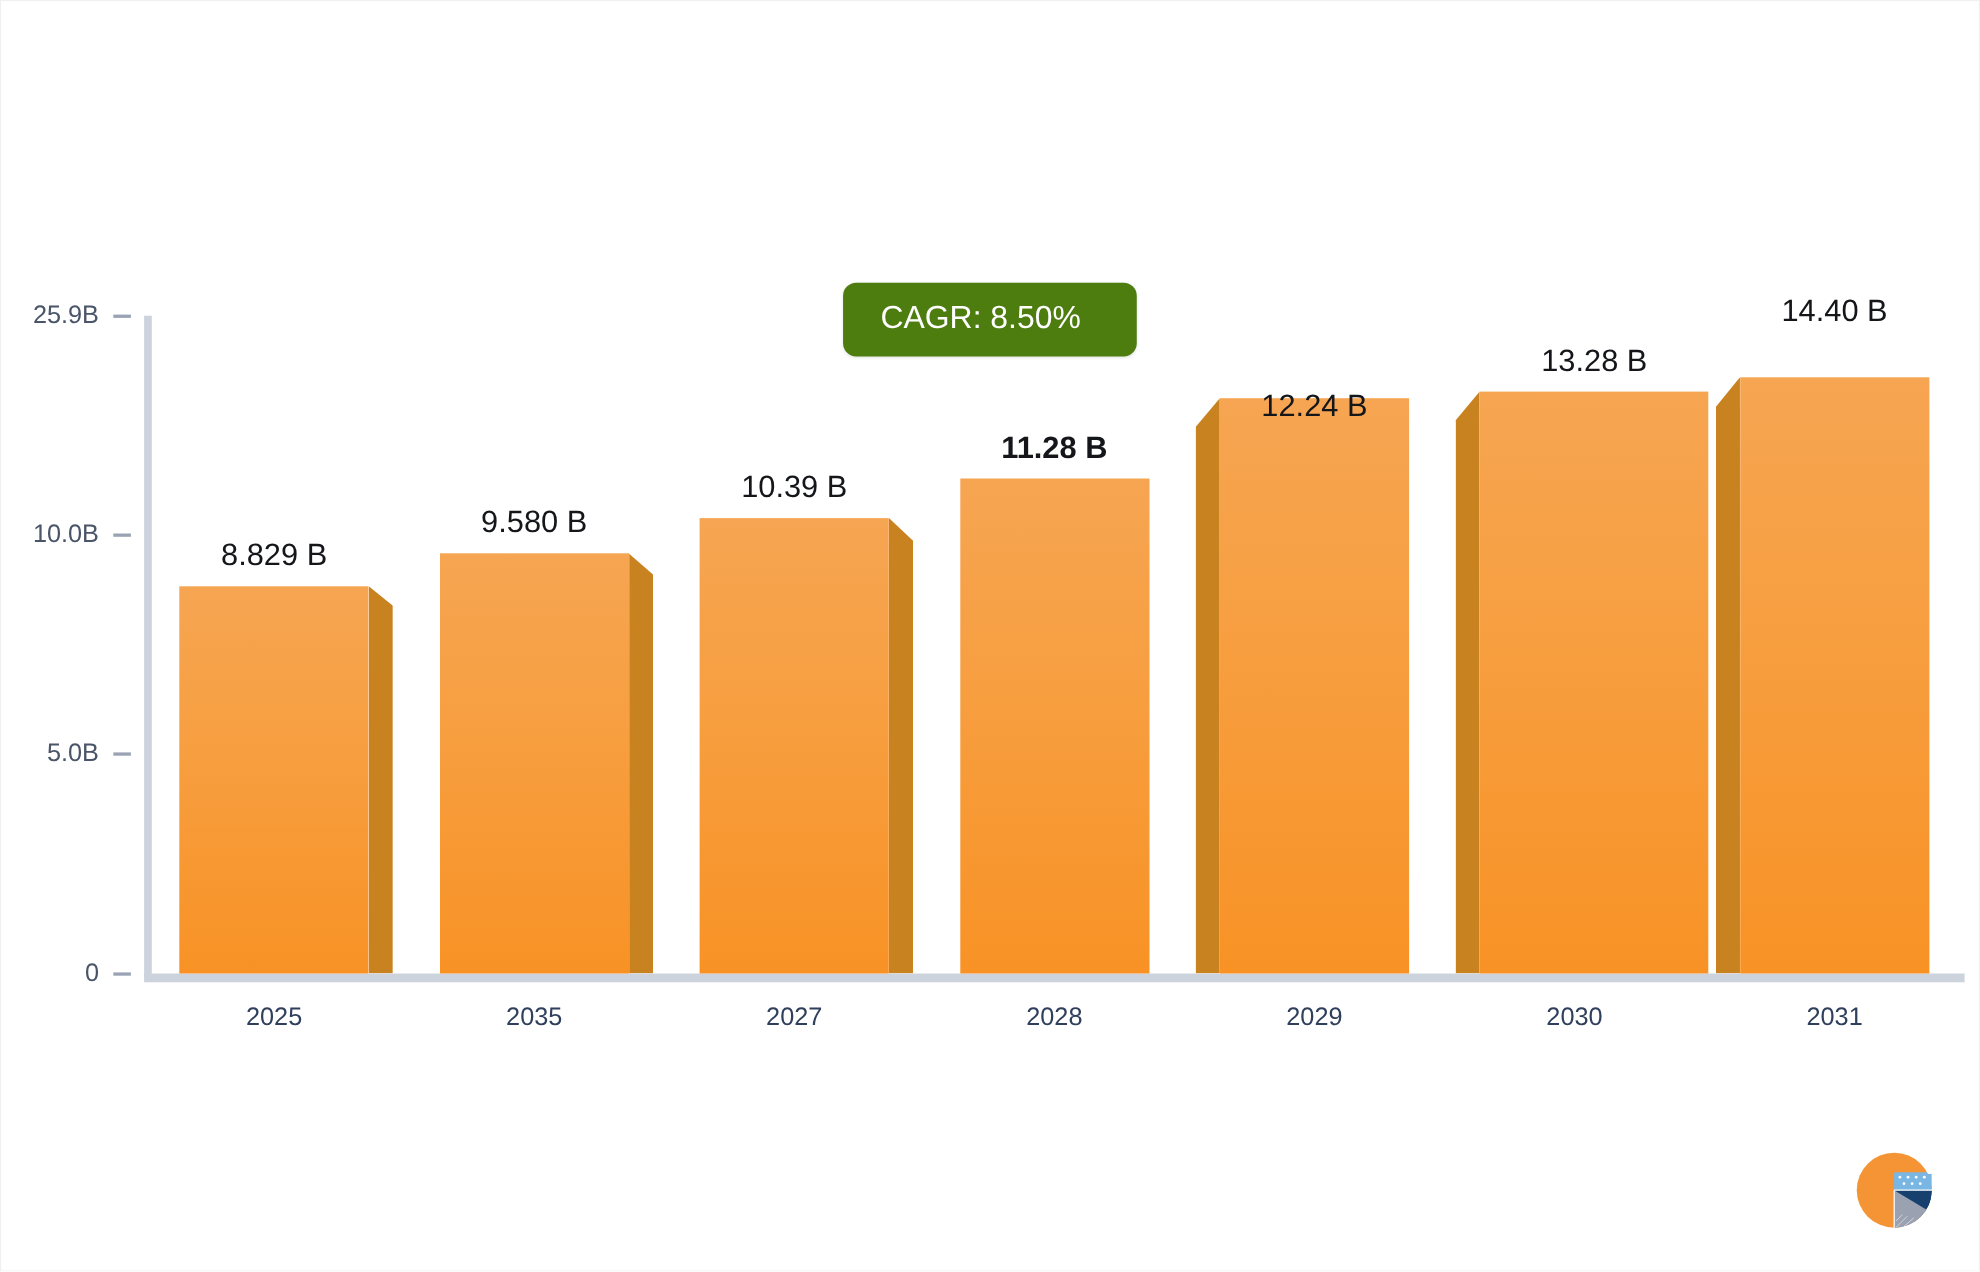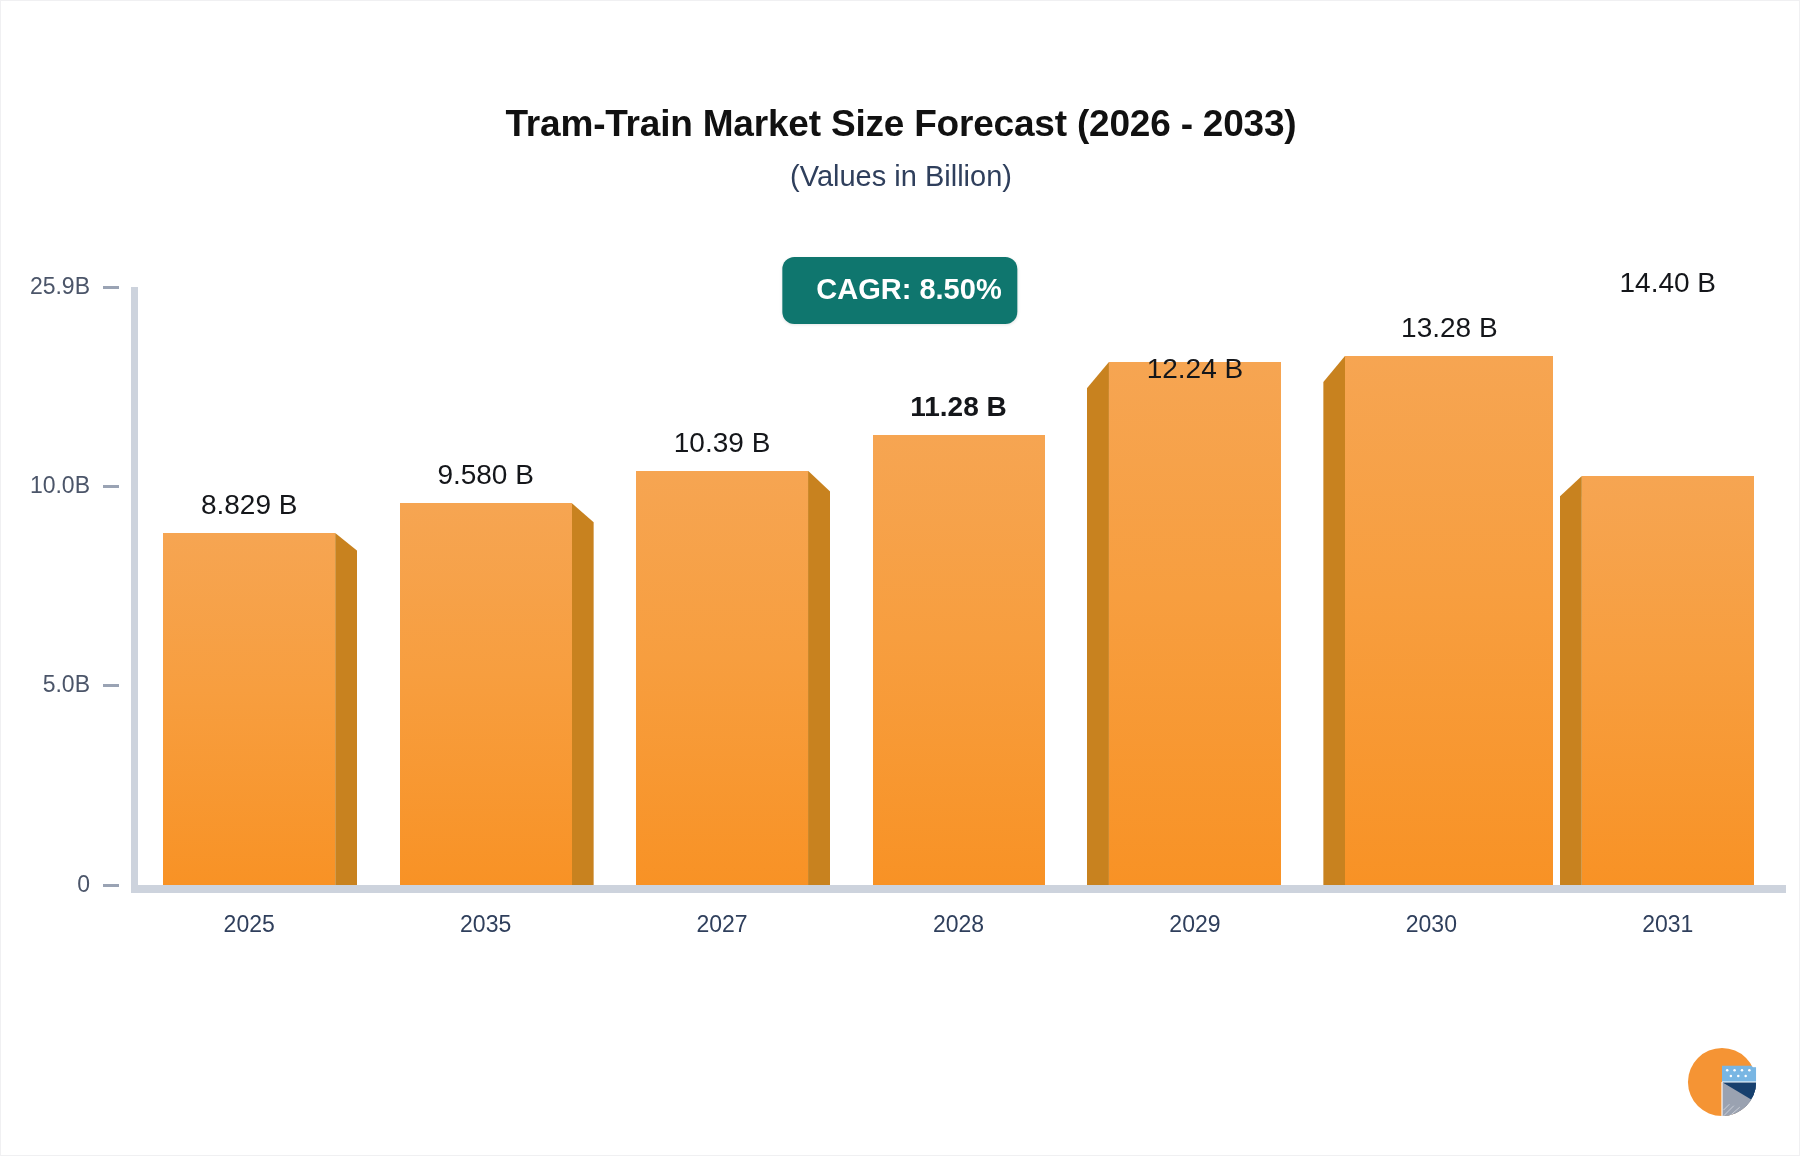--- a/index.html
+++ b/index.html
@@ -47,25 +47,25 @@
     line-height: 1.15;
     white-space: nowrap;
   }
 
   
   #cagr-badge {
     position: absolute;
     top: 256px;
     left: 50%;
     transform: translateX(-50%);
-    background: #0f766e;
+    background: #4d7c0f;
     color: #ffffff;
     font-size: 29px;
-    font-weight: bold;
-    padding: 16px 16px 18px 34px;
+    font-weight: normal;
+    padding: 16px 51px 18px 34px;
     border-radius: 12px;
     white-space: nowrap;
     box-shadow: 0 1px 3px rgba(0,0,0,0.10);
   }
 
   
   
   #plot {
     position: absolute;
     left: 130px;
@@ -224,24 +224,20 @@
     line-height: 1;
     letter-spacing: -2px;
     margin-left: -8px;
   }
 </style>
 </head>
 <body>
 
 <div id="page">
 
-  <div id="title-block">
-    <div id="chart-title">Tram-Train Market Size Forecast (2026 - 2033)</div>
-    <div id="chart-subtitle">(Values in Billion)</div>
-  </div>
 
   <div id="cagr-badge">CAGR: 8.50%</div>
 
   <div id="y-labels">
       <div class="y-row" style="top: 598px;">
         <span class="y-text">0</span>
         <span class="y-dash"></span>
       </div>
       <div class="y-row" style="top: 398.667px;">
         <span class="y-text">5.0B</span>
@@ -295,21 +291,21 @@
           </div>
         </div>
         <div class="bar-slot" style="left: 1214.36px; width: 172px;">
           <div class="bar-wrap" style="height: 529.429px; padding-left: 36px;">
             <div class="bar-front"></div>
             <div class="side-left"></div>
             <div class="bar-value" style="bottom: 543.429px;">13.28 B</div>
           </div>
         </div>
         <div class="bar-slot" style="left: 1450.79px; width: 172px;">
-          <div class="bar-wrap" style="height: 409px; text-align: right;">
+          <div class="bar-wrap" style="height: 542px; text-align: right;">
             <div class="bar-front"></div>
             <div class="side-left"></div>
             <div class="bar-value" style="bottom: 588.08px;">14.40 B</div>
           </div>
         </div>
       </div>
     <div id="x-axis-line"></div>
   </div>
 
   <div id="x-labels">

